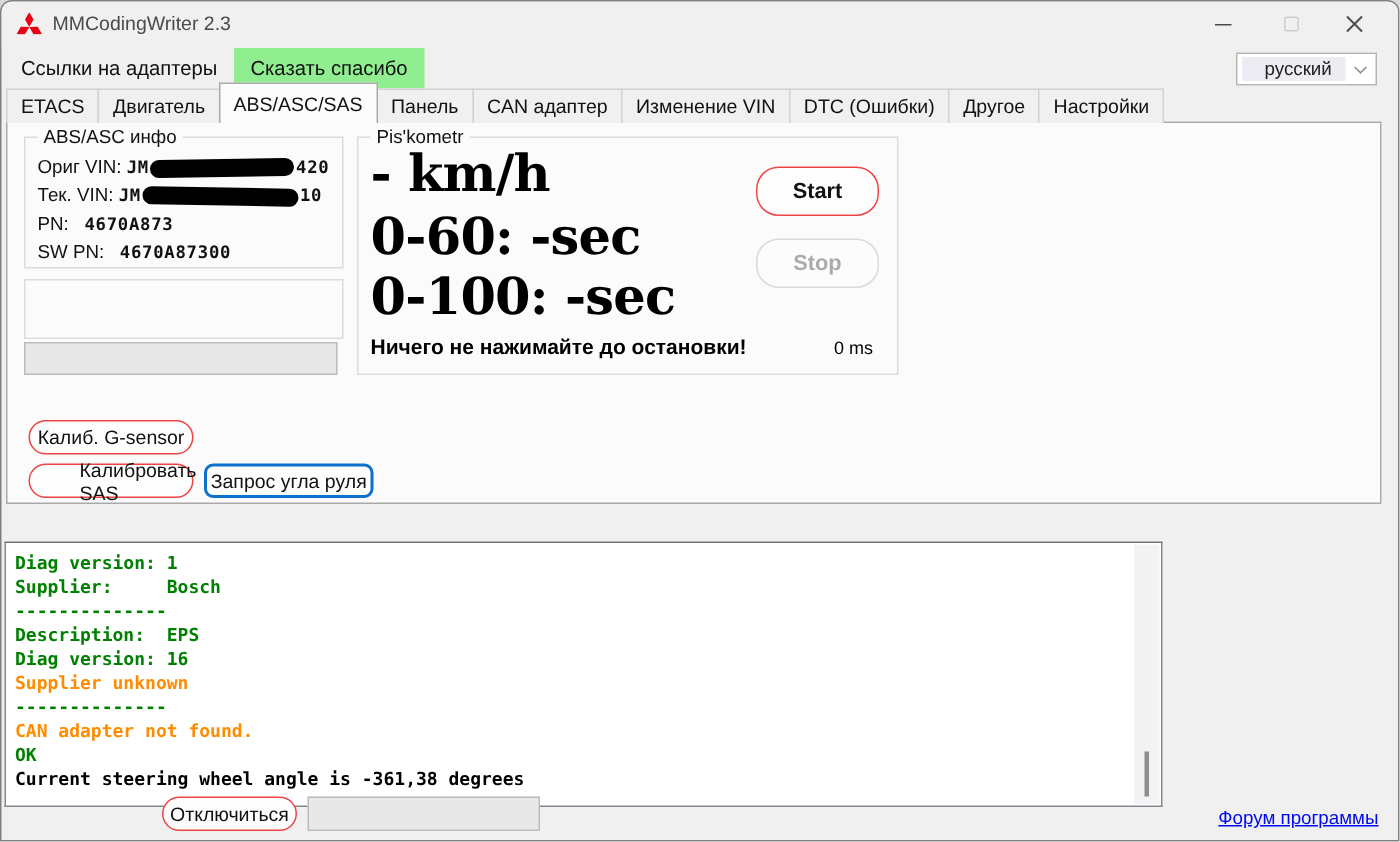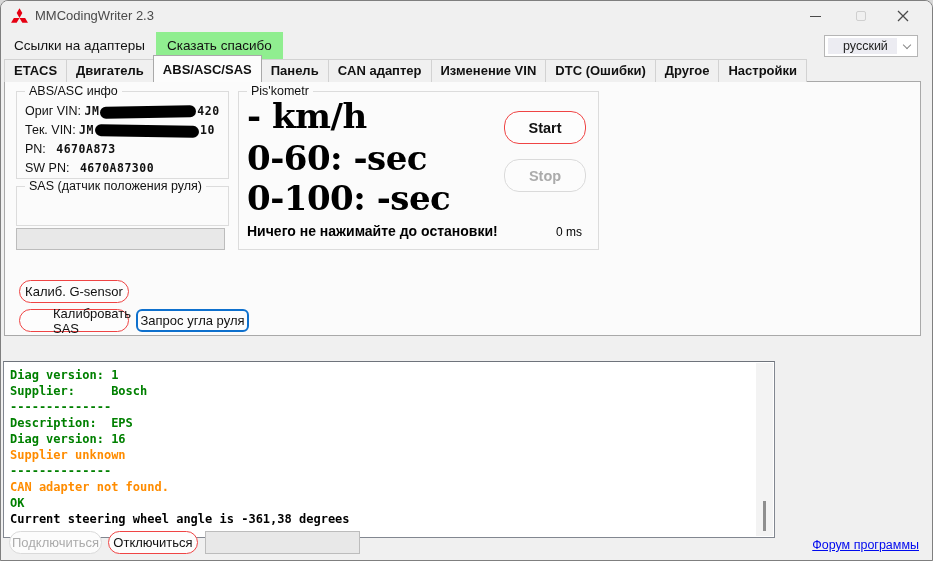--- a/index.html
+++ b/index.html
@@ -20,21 +20,21 @@
   
   .menubar { position:absolute; left:2px; top:31px; right:2px; height:27px; background:#f0f0f0; display:flex; align-items:stretch; }
   .menu-item { font-size:13.5px; color:#111; padding:5px 11px; display:flex; align-items:center; }
   .menu-thanks { background:#90EE90; }
   .lang-box { position:absolute; right:12px; top:3px; width:94px; height:22px; background:#fff;
     border:1px solid #b5b5b5; display:flex; align-items:center; }
   .lang-text { flex:1; background:#ececf2; height:16px; margin-left:3px; font-size:12.5px; color:#222; padding:1px 0 0 15px; }
   .lang-chev { width:20px; display:flex; align-items:center; justify-content:center; }
   .chev { width:6px; height:6px; border-right:1.4px solid #888; border-bottom:1.4px solid #888; transform:rotate(45deg); margin-top:-3px; }
   
-  .tabbar { position:absolute; left:3px; top:58px; height:23px; display:flex; align-items:flex-end; z-index:4;font-weight:bold; }
+  .tabbar { position:absolute; left:3px; top:58px; height:23px; display:flex; align-items:flex-end; z-index:4; }
   .tab { font-size:13px; color:#111; background:#f0f0f0; border:1px solid #d2d2d2; border-bottom:none;
     padding:3px 9px 4px; margin-right:-1px; white-space:nowrap; }
   .tab.active { background:#fcfcfc; border-color:#a9a9a9; padding-top:6px; padding-bottom:5px; position:relative; z-index:5; }
   
   .page { position:absolute; left:3px; top:80px; width:917px; height:255px; background:#fbfbfb;
     border:1px solid #a9a9a9; border-top-color:#a9a9a9; }
   .groupbox { position:absolute; border:1px solid #dcdcdc; }
   .gb-legend { position:absolute; top:-8px; left:8px; background:#fbfbfb; padding:0 4px; font-size:12.5px; color:#111; white-space:nowrap; }
   .abs-group { left:11px; top:9px; width:213px; height:88px; }
   .abs-rows { padding:10px 0 0 8px; font-size:12.5px; color:#111; }
@@ -144,21 +144,20 @@
           <span class="mono-val">4670A873</span>
         </div>
         <div class="abs-row">
           <span>SW PN:</span>&nbsp;&nbsp;
           <span class="mono-val">4670A87300</span>
         </div>
       </div>
     </div>
 
     <div class="groupbox sas-group">
-      <span class="gb-legend">SAS (датчик положения руля)</span>
     </div>
 
     <div class="progressbar pb-side"></div>
 
     <div class="groupbox pisk-group">
       <span class="gb-legend">Pis'kometr</span>
       <div class="bigtxt speed">- km/h</div>
       <div class="bigtxt t60">0-60: -sec</div>
       <div class="bigtxt t100">0-100: -sec</div>
       <div class="warn">Ничего не нажимайте до остановки!</div>
@@ -172,18 +171,17 @@
     <div class="btn btn-angle">Запрос угла руля</div>
   </div>
 
   <div class="logbox">
     <div class="log-lines"><div style="color: rgb(0, 128, 0);">Diag version: 1</div><div style="color: rgb(0, 128, 0);">Supplier:     Bosch</div><div style="color: rgb(0, 128, 0);">--------------</div><div style="color: rgb(0, 128, 0);">Description:  EPS</div><div style="color: rgb(0, 128, 0);">Diag version: 16</div><div style="color: rgb(255, 140, 0);">Supplier unknown</div><div style="color: rgb(0, 128, 0);">--------------</div><div style="color: rgb(255, 140, 0);">CAN adapter not found.</div><div style="color: rgb(0, 128, 0);">OK</div><div style="color: rgb(0, 0, 0);">Current steering wheel angle is -361,38 degrees</div></div>
     <div class="log-scroll">
       <div class="log-thumb"></div>
     </div>
   </div>
 
-  <div class="btn btn-connect disabled">Подключиться</div>
   <div class="btn btn-disconnect">Отключиться</div>
   <div class="progressbar pb-footer"></div>
   <a class="forum-link">Форум программы</a>
 
 </div>
 
 </body></html>

